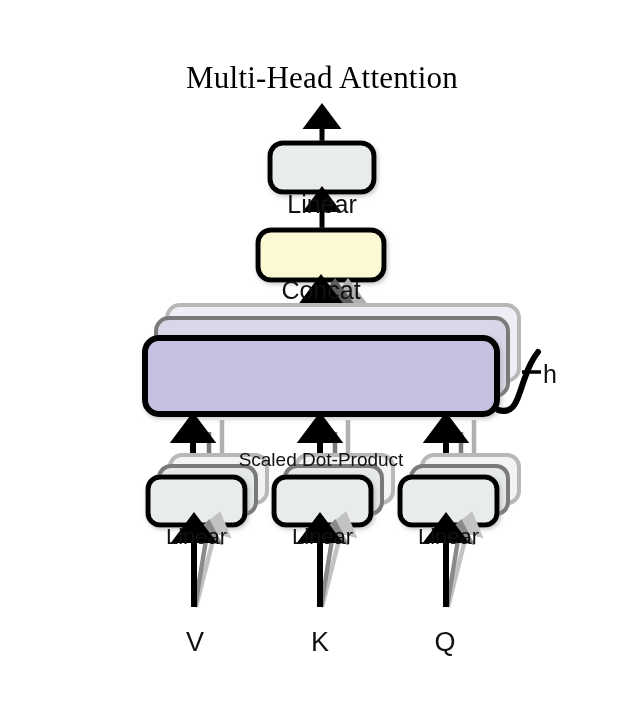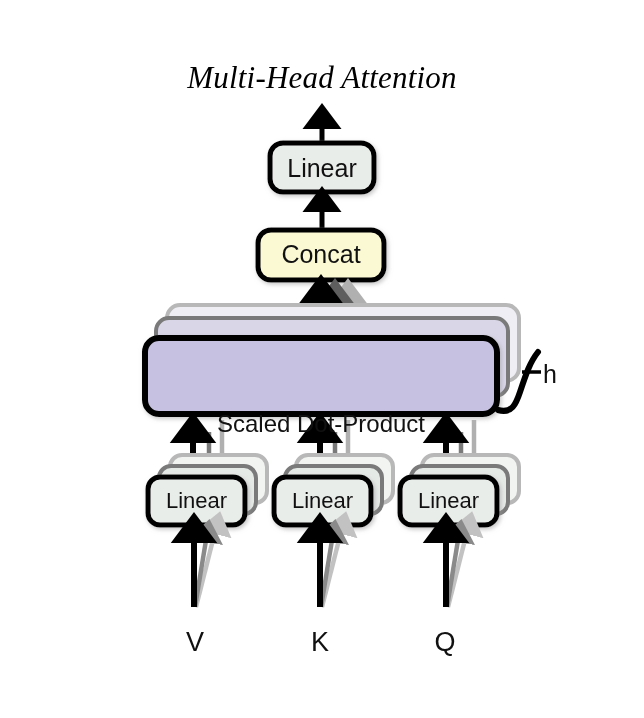--- a/index.html
+++ b/index.html
@@ -22,38 +22,38 @@
   #figure-title {
     position: absolute;
     left: 0;
     top: 60px;
     width: 644px;
     text-align: center;
     font-family: "Liberation Serif", serif;
     font-size: 31px;
     color: #000000;
     letter-spacing: 0.2px;
-    font-style: italic;
   }
   .svg-layer {
     position: absolute;
     left: 0;
     top: 0;
   }
   .box-label {
     position: absolute;
     text-align: center;
     color: #111111;
     font-family: "Liberation Sans", sans-serif;
     pointer-events: none;
     white-space: pre;
+    margin-top: 36px;
   }
   .lbl-linear-out { left: 270px; top: 154px; width: 104px; font-size: 25px; }
   .lbl-concat     { left: 258px; top: 240px; width: 126px; font-size: 25px; }
-  .lbl-attn       { left: 145px; top: 349px; width: 352px; font-size: 24px; line-height: 30px; }
+  .lbl-attn       { left: 145px; top: 349px; width: 352px; font-size: 19px; line-height: 30px; }
   .lbl-lin-v      { left: 148px; top: 488px; width: 97px; font-size: 22px; }
   .lbl-lin-k      { left: 274px; top: 488px; width: 97px; font-size: 22px; }
   .lbl-lin-q      { left: 400px; top: 488px; width: 97px; font-size: 22px; }
   .io-label {
     position: absolute;
     text-align: center;
     font-family: "Liberation Sans", sans-serif;
     font-size: 27px;
     color: #111111;
     width: 40px;

